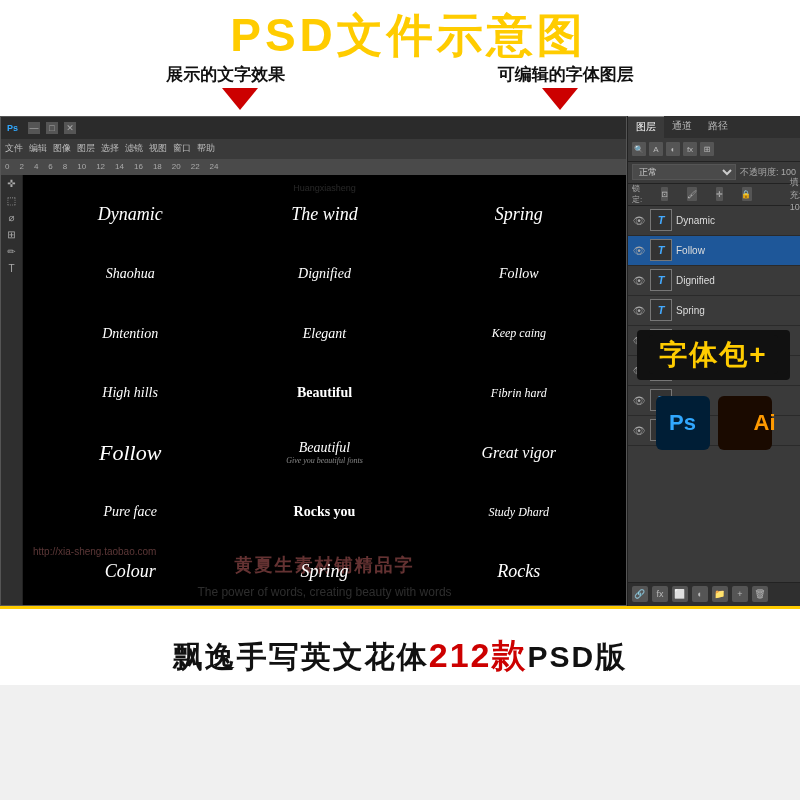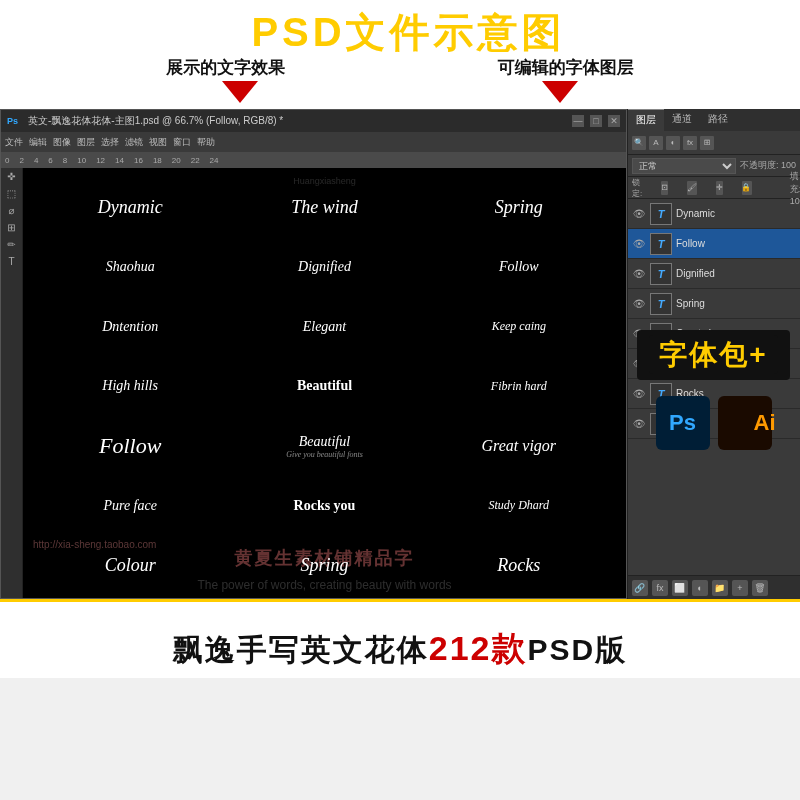--- a/index.html
+++ b/index.html
@@ -12,21 +12,21 @@
     }
 
     
     .top-banner {
       background: #fff;
       text-align: center;
       padding: 10px 0 6px;
       position: relative;
     }
     .top-title {
-      font-size: 40px;
+      font-size: 46px;
       font-weight: 900;
       color: #111;
       letter-spacing: 4px;
       line-height: 1.1;
       margin-left: 17px;
     }
     .top-title span {
       color: #ffcc00;
     }
     .top-subtitle-row {
@@ -417,21 +417,20 @@
     <div class="arrow-down"></div>
   </div>
 </div>
 
 <div class="main-row">
 
   <div class="ps-window">
 
     <div class="ps-titlebar">
       <span style="font-size:9px;color:#31a8ff;font-weight:bold;margin-right:4px;">Ps</span>
-      <span class="ps-titlebar-text">英文-飘逸花体花体-主图1.psd @ 66.7% (Follow, RGB/8) *</span>
       <span class="ps-winbtn">—</span>
       <span class="ps-winbtn">□</span>
       <span class="ps-winbtn">✕</span>
     </div>
 
     <div class="ps-toolbar-top">
       <span style="font-size:9px;color:#bbb;gap:6px;display:flex;">
         <span>文件</span>
         <span>编辑</span>
         <span>图像</span>

